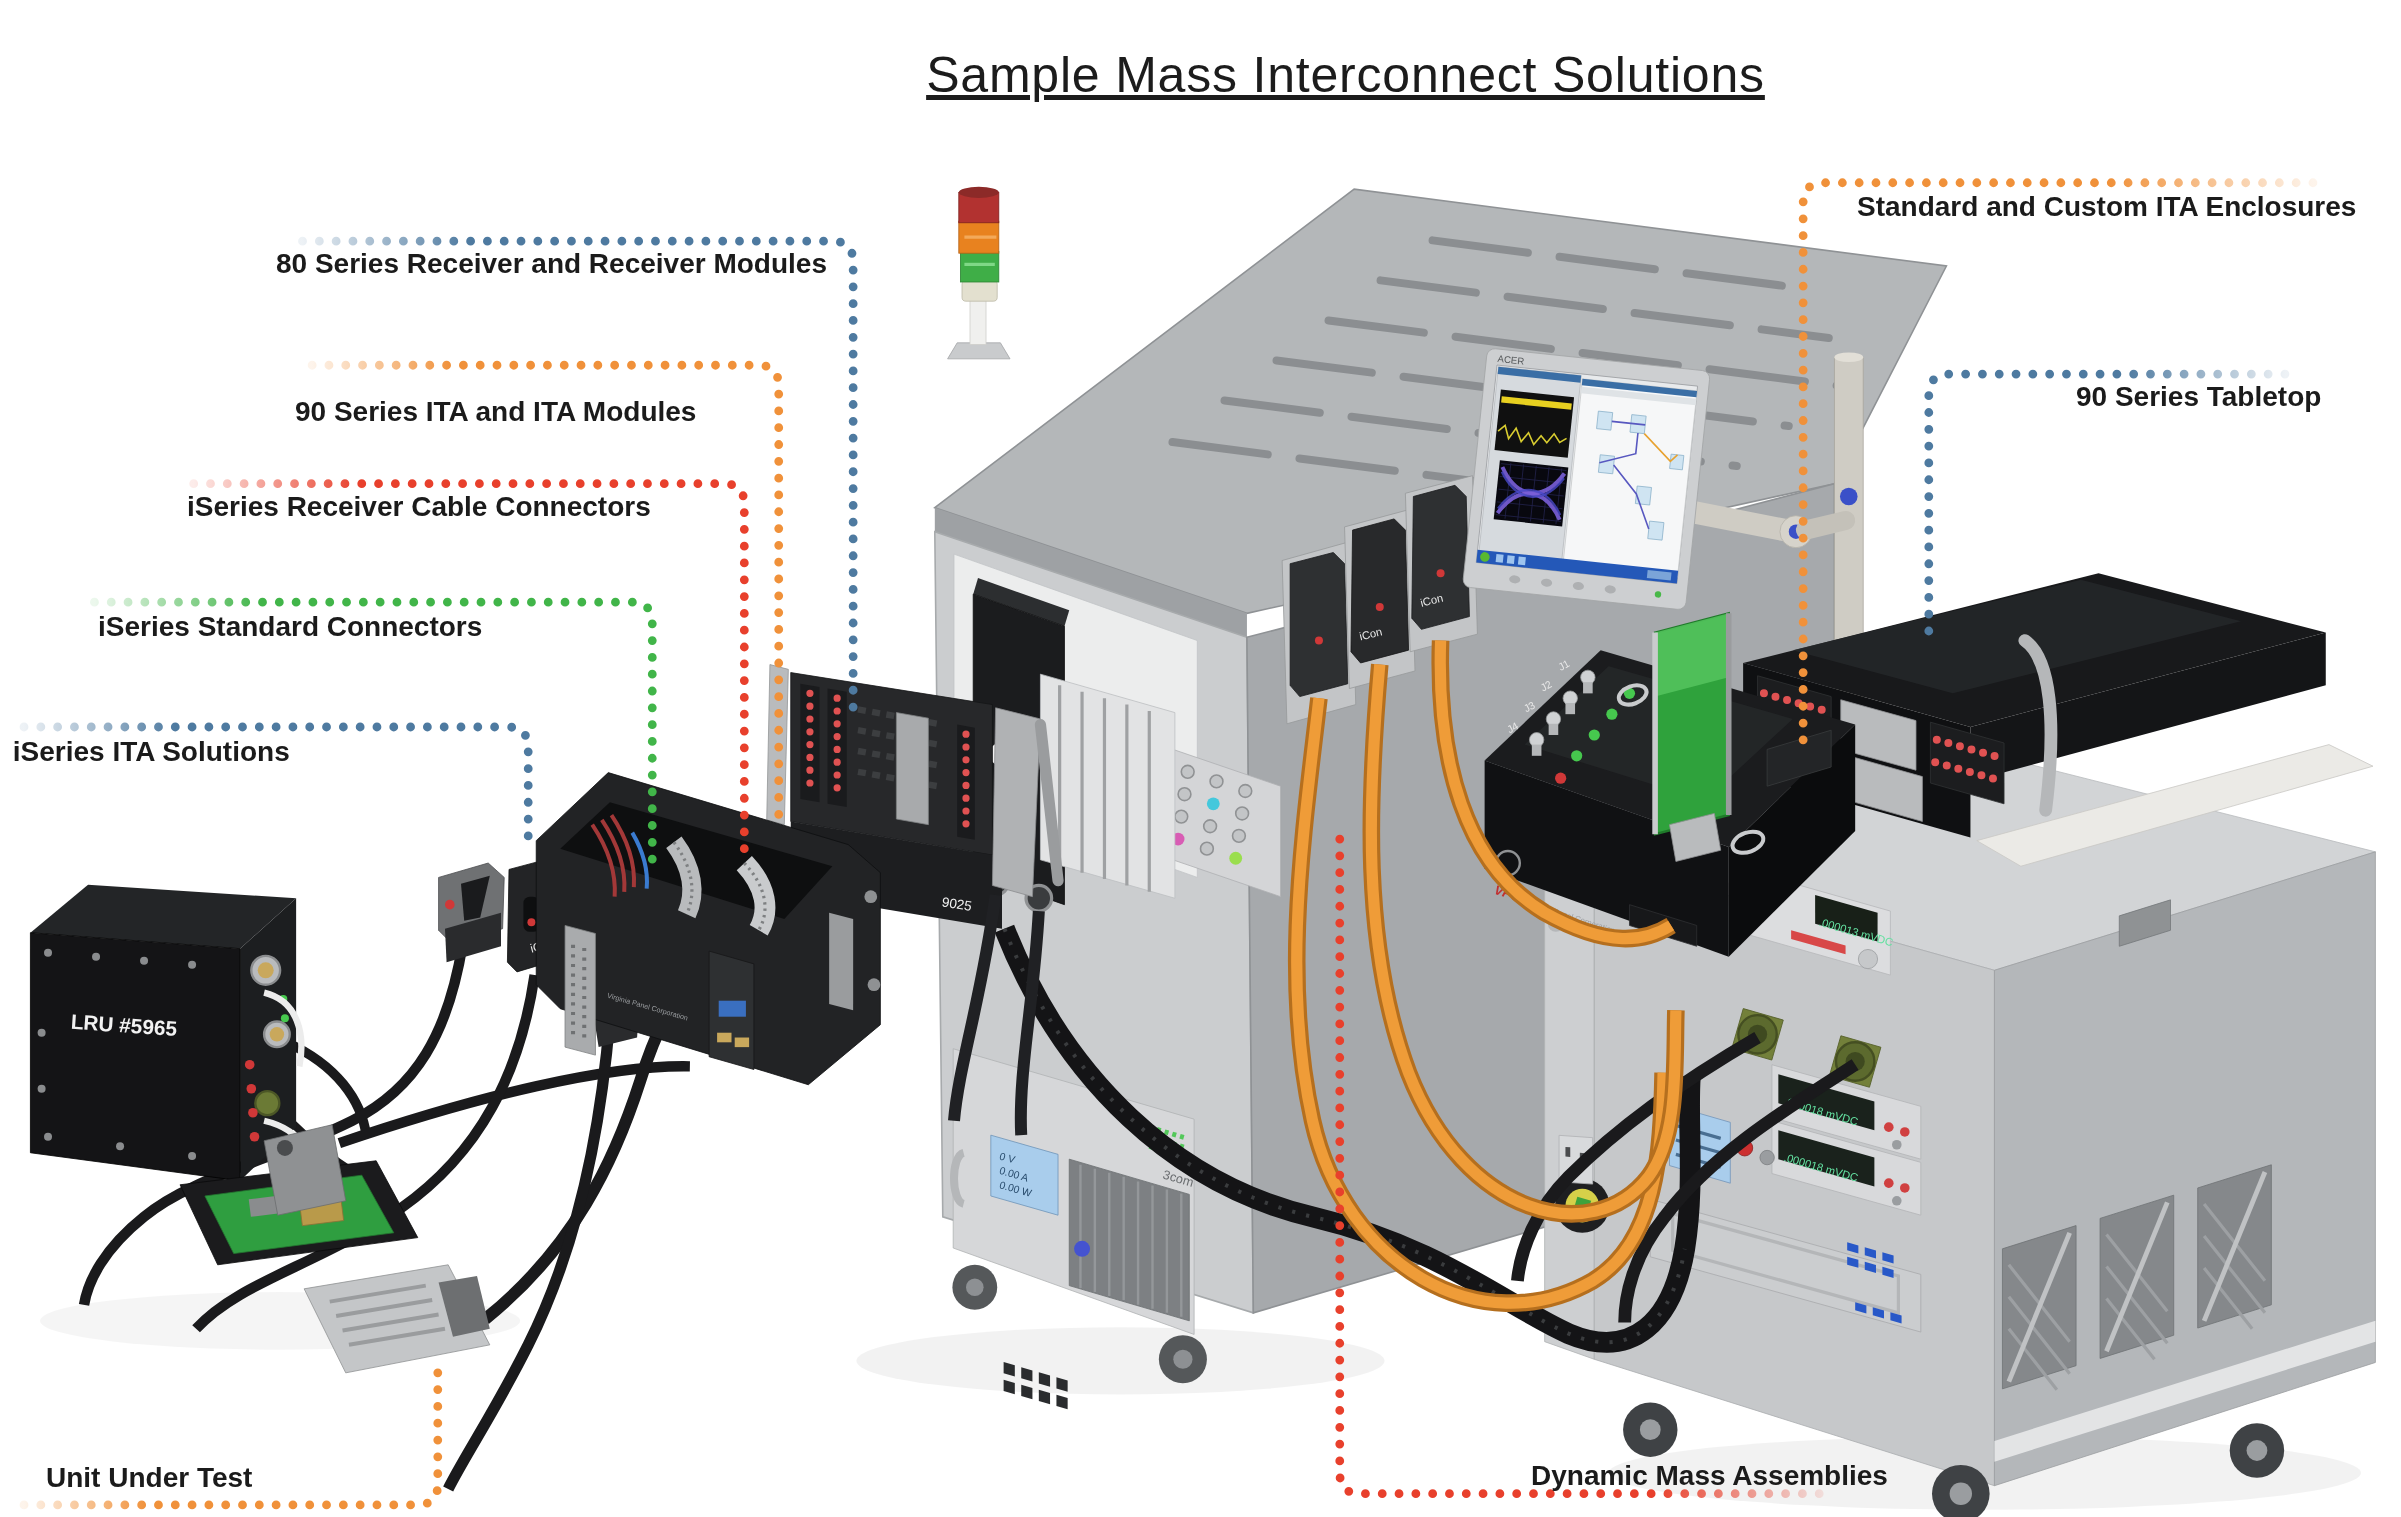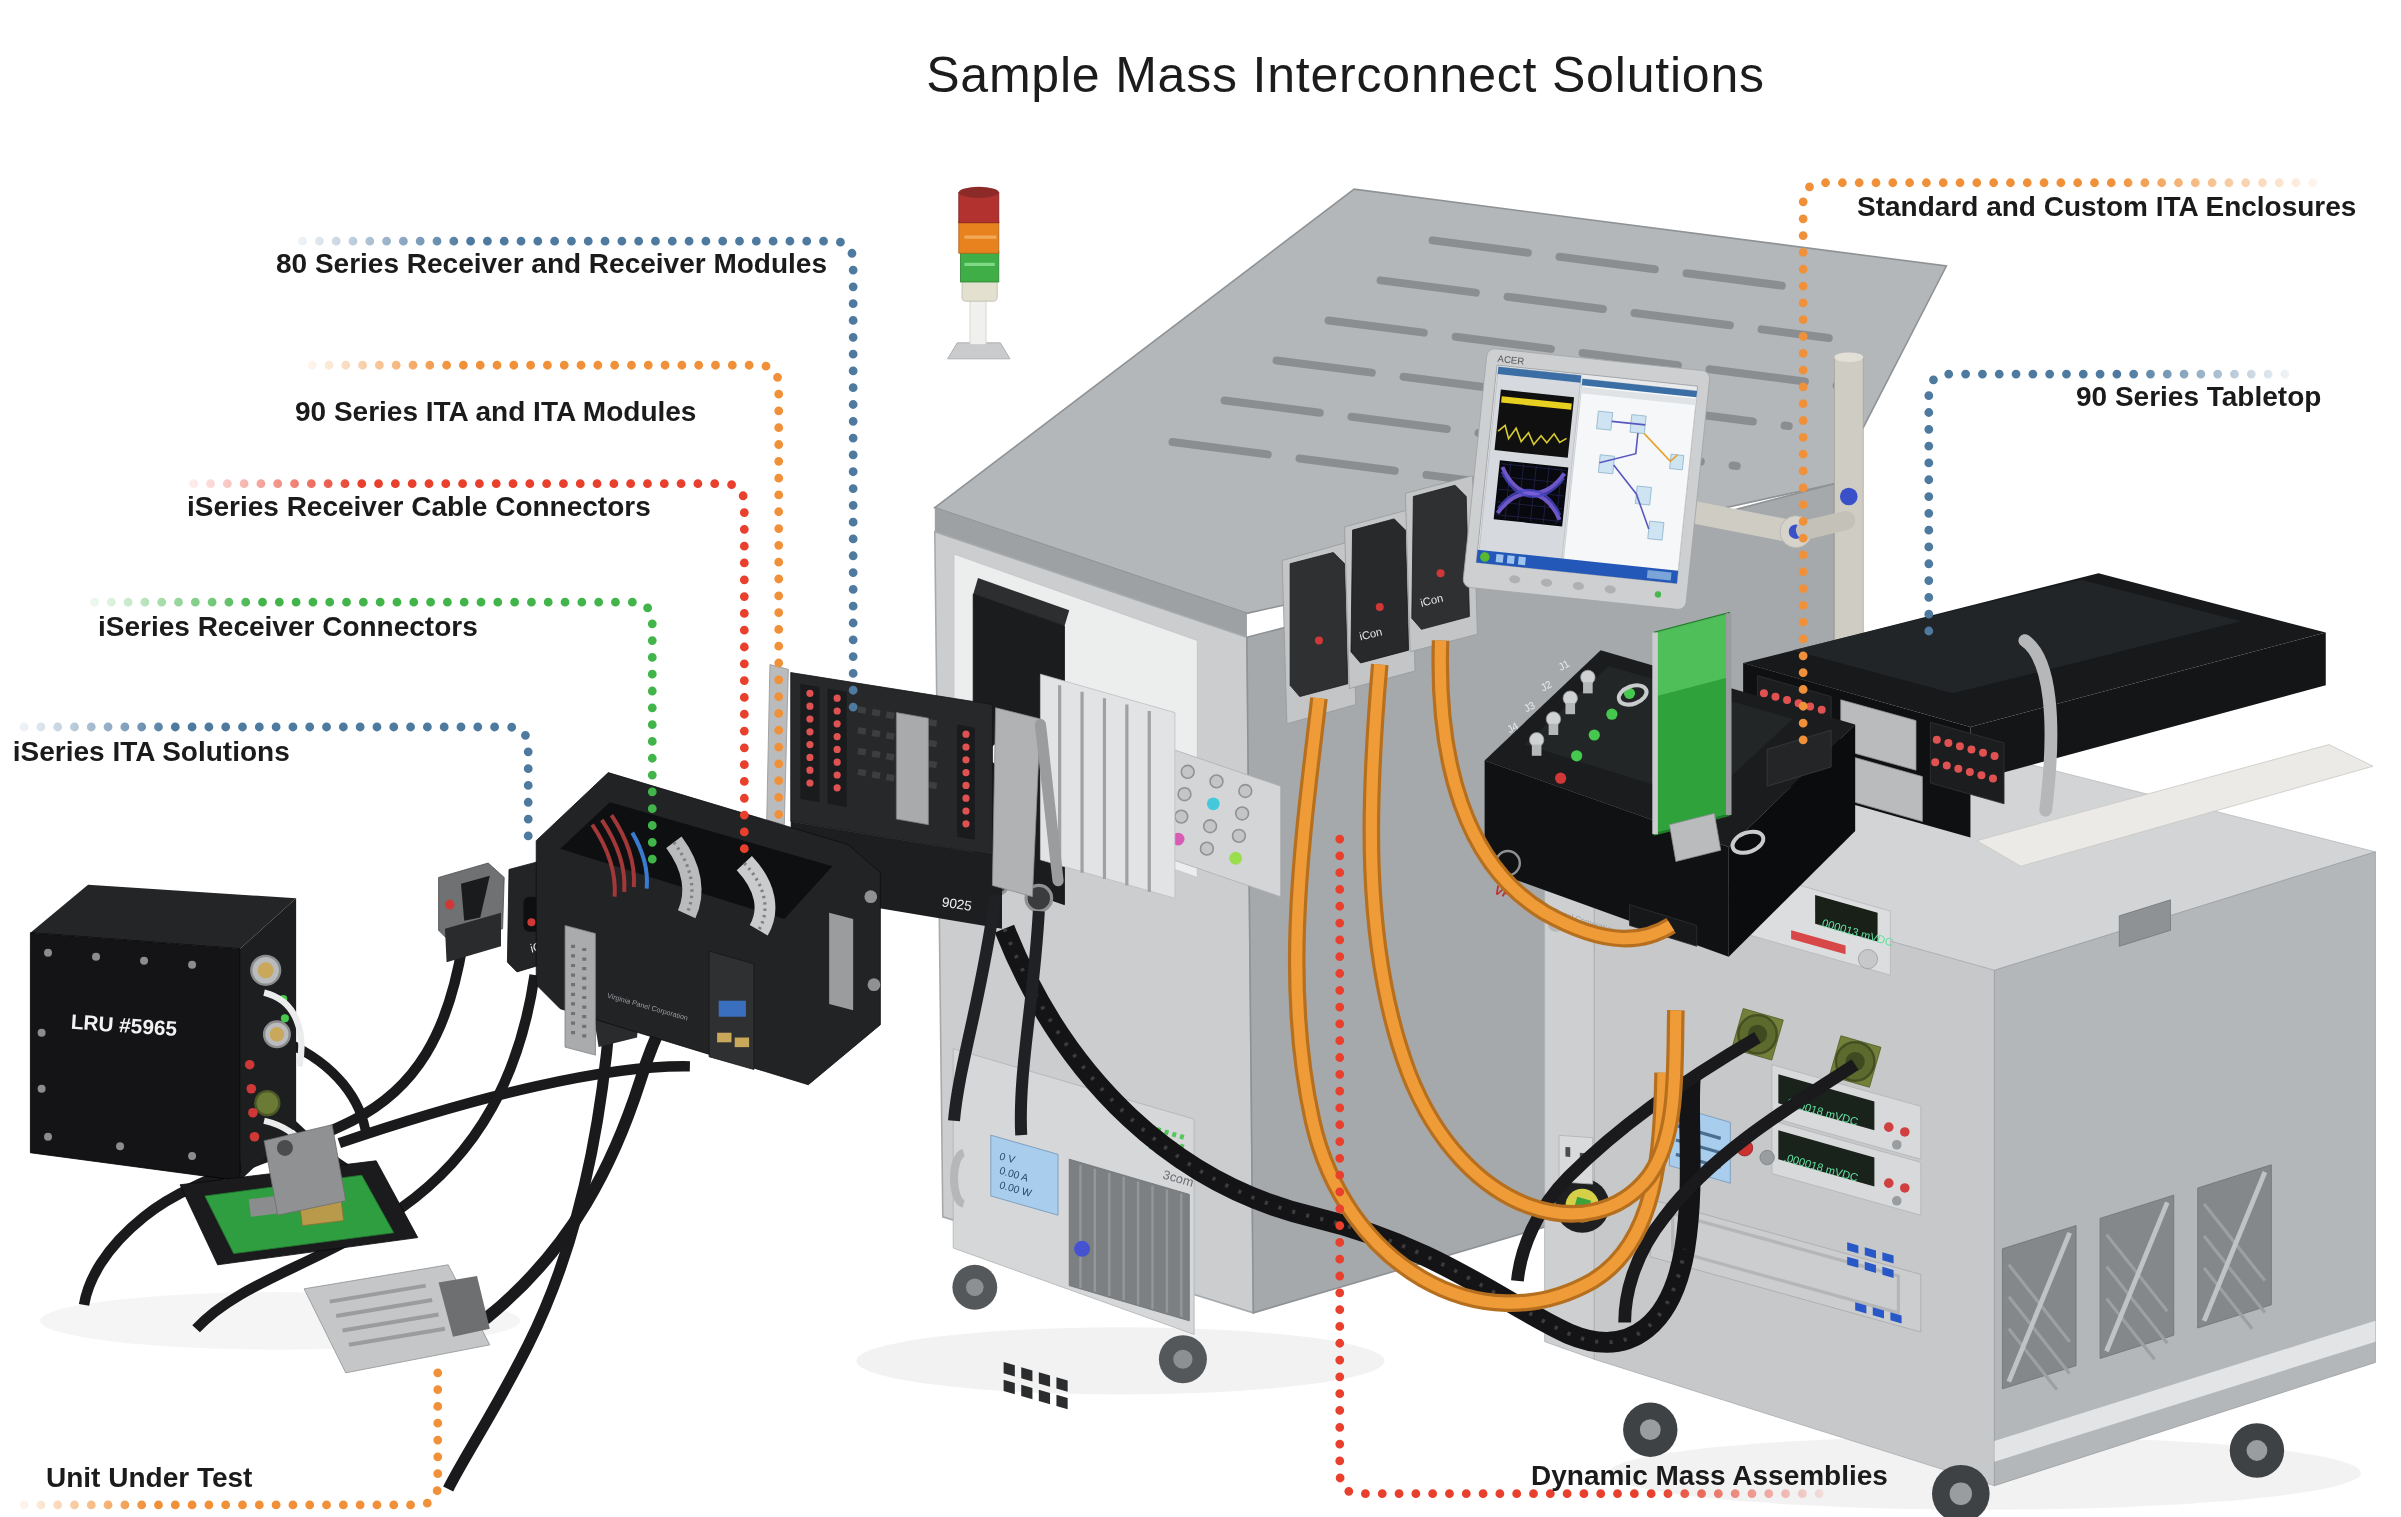--- a/index.html
+++ b/index.html
@@ -1,20 +1,20 @@
 <!DOCTYPE html>
 <html style="font-size:12.8px"><head>
 <meta charset="utf-8">
 <style>
   html,body{margin:0;padding:0;background:#fff;}
   #stage{position:relative;width:2401px;height:1518px;background:#fff;overflow:hidden;
          font-family:"Liberation Sans",sans-serif;}
   #scene{position:absolute;left:0;top:0;}
   .title{position:absolute;left:873px;top:46px;width:945px;text-align:center;
-         font-size:50px;font-weight:400;letter-spacing:0.8px;color:#1c1c1c;}
+         font-size:50px;font-weight:400;letter-spacing:0.8px;color:#1c1c1c;text-decoration:underline;}
   .callout{position:absolute;font-size:28px;font-weight:700;color:#1b1b1b;white-space:nowrap;}
   
   .c0{left:276px;top:248px;}
   .c1{left:295px;top:371px;margin-top:25px;}
   .c2{left:187px;top:491px;}
   .c3{left:98px;top:611px;}
   .c4{left:12.8px;top:736px;}
   .c5{left:1857px;top:191px;}
   .c6{left:2076px;top:381px;}
   .c7{left:46px;top:1462px;}
@@ -540,21 +540,21 @@
     <path d="M 2855 467 L 2436 467 Q 2410 467 2410 493 L 2410 790" stroke="url(#fadeR_blue)"></path>
     <path d="M 30 1880 L 521 1880 Q 547 1880 547 1854 L 547 1705" stroke="url(#fadeL_orange)"></path>
     <path d="M 1674 1048 L 1674 1840 Q 1674 1866 1700 1866 L 2282 1866" stroke="url(#fadeR_red)"></path>
   </g>
 </svg>
 
 <div class="title">Sample Mass Interconnect Solutions</div>
 <div class="callout c0">80 Series Receiver and Receiver Modules</div>
 <div class="callout c1">90 Series ITA and ITA Modules</div>
 <div class="callout c2">iSeries Receiver Cable Connectors</div>
-<div class="callout c3">iSeries Receiver Connectors</div>
+<div class="callout c3">iSeries Standard Connectors</div>
 <div class="callout c4">iSeries ITA Solutions</div>
 <div class="callout c5">Standard and Custom ITA Enclosures</div>
 <div class="callout c6">90 Series Tabletop</div>
 <div class="callout c7">Unit Under Test</div>
 <div class="callout c8">Dynamic Mass Assemblies</div>
 
 </div>
 
 
 </body></html>

